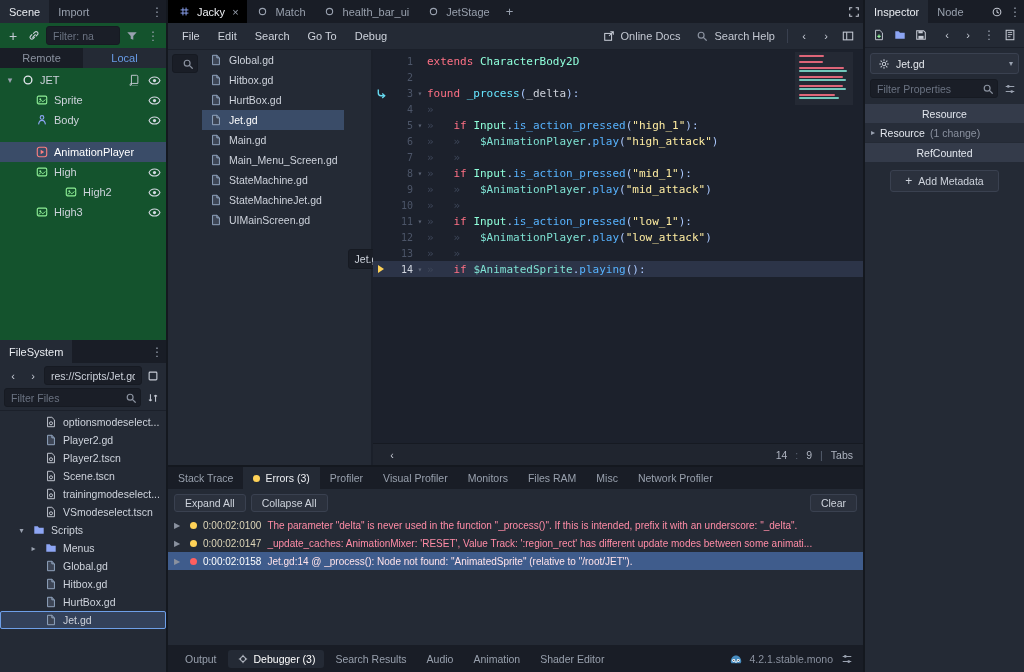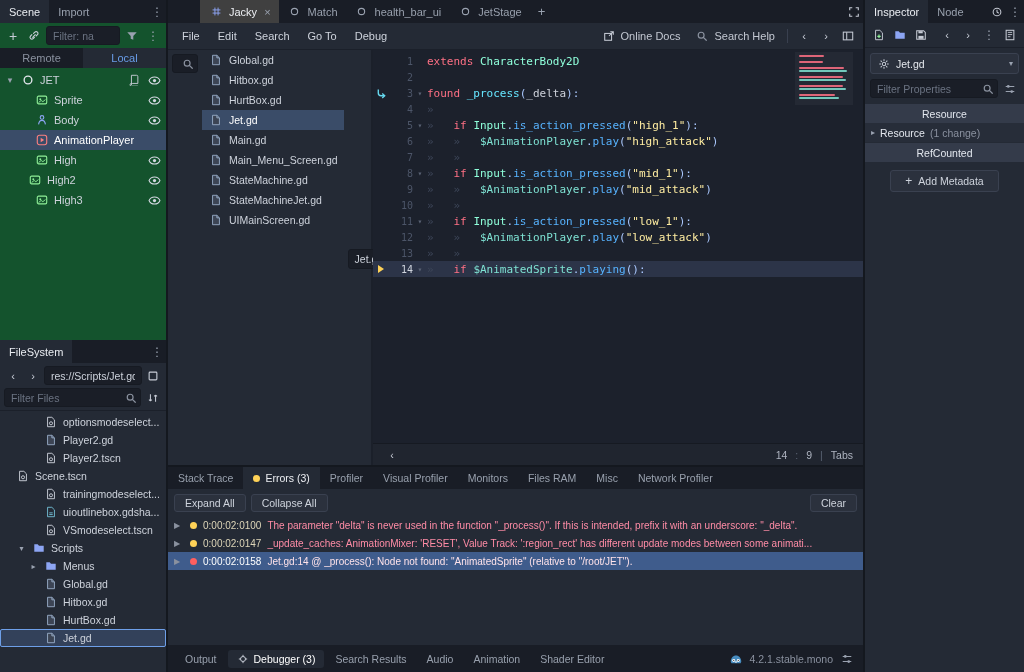--- a/index.html
+++ b/index.html
@@ -50,21 +50,21 @@
   .inwrap .ic{position:absolute;right:2px;top:2px;}
   .fs-tree{flex:1;overflow:hidden;padding-top:2px;border-top:1px solid #1b202a;}
   .fs-row{height:18px;display:flex;align-items:center;gap:4px;font-size:10.5px;padding-right:4px;}
   .fs-row .exp{width:11px;color:#9aa2b0;font-size:8px;text-align:center;flex:none;}
   .fs-row.sel{background:#33415a;outline:1px solid #6e9fe8;outline-offset:-1px;border-radius:2px;}
   .fs-row .tlabel{white-space:nowrap;overflow:hidden;}
 
   
   .scene-tabs{height:23px;background:#191d26;display:flex;align-items:stretch;flex:none;}
   .stab{display:flex;align-items:center;gap:5px;padding:0 8px;color:#98a0ad;}
-  .stab.active{background:#404040;color:#eceef2;margin-left:32px;}
+  .stab.active{background:#000000;color:#eceef2;}
   .stab .close{color:#9aa2b0;font-size:11px;margin-left:2px;}
   .plus-tab{display:flex;align-items:center;padding:0 8px;color:#9aa2b0;font-size:13px;}
 
   
   .menubar{height:27px;background:#242a35;display:flex;align-items:center;padding:0 6px;gap:2px;border-bottom:1px solid #1b202a;flex:none;}
   .menu-item{padding:3px 8px;border-radius:3px;color:#ced3dc;}
   .mb-right{display:flex;align-items:center;gap:4px;color:#c3c8d2;}
   .mb-link{display:flex;align-items:center;gap:4px;padding:0 5px;}
   .mb-sep{width:1px;height:14px;background:#39404f;margin:0 3px;}
 
@@ -228,21 +228,21 @@
             </span>
             <span class="tlabel">Body</span>
             <span class="spacer"></span>
             <span class="ic">
               <svg viewBox="0 0 16 16" width="13" height="13">
                 <path d="M8 3.6C4.9 3.6 2.3 5.6 1.3 8c1 2.4 3.6 4.4 6.7 4.4S13.7 10.4 14.7 8C13.7 5.6 11.1 3.6 8 3.6z" fill="none" stroke="#d4d9e2" stroke-width="1.3"></path>
                 <circle cx="8" cy="8" r="2" fill="#d4d9e2"></circle>
               </svg>
             </span>
           </div>
-          <div class="tree-row sel" style="padding-left: 18px;">
+          <div class="tree-row sel" style="padding-left: 18px; margin-top: 12px;">
             <span class="exp"></span>
             <span class="ic">
               <svg viewBox="0 0 14 14" width="12" height="12">
                 <rect x="1.5" y="1.5" width="11" height="11" rx="2.5" fill="none" stroke="#fc7f7f" stroke-width="1.3"></rect>
                 <path d="M5.5 4.5l4 2.5-4 2.5z" fill="#fc7f7f"></path>
               </svg>
             </span>
             <span class="tlabel">AnimationPlayer</span>
             <span class="spacer"></span>
           </div>
@@ -257,21 +257,21 @@
             </span>
             <span class="tlabel">High</span>
             <span class="spacer"></span>
             <span class="ic">
               <svg viewBox="0 0 16 16" width="13" height="13">
                 <path d="M8 3.6C4.9 3.6 2.3 5.6 1.3 8c1 2.4 3.6 4.4 6.7 4.4S13.7 10.4 14.7 8C13.7 5.6 11.1 3.6 8 3.6z" fill="none" stroke="#d4d9e2" stroke-width="1.3"></path>
                 <circle cx="8" cy="8" r="2" fill="#d4d9e2"></circle>
               </svg>
             </span>
           </div>
-          <div class="tree-row" style="padding-left: 11px;">
+          <div class="tree-row" style="padding-left: 31px; margin-left: 16px;">
             <span class="exp"></span>
             <span class="ic">
               <svg viewBox="0 0 14 14" width="12" height="12">
                 <rect x="1.5" y="2.5" width="11" height="9" rx="1.5" fill="none" stroke="#8eef97" stroke-width="1.3"></rect>
                 <circle cx="5" cy="6" r="1.1" fill="#8eef97"></circle>
                 <path d="M3 10l3-2.5 2 1.5 3-2.5" fill="none" stroke="#8eef97" stroke-width="1.1"></path>
               </svg>
             </span>
             <span class="tlabel">High2</span>
             <span class="spacer"></span>
@@ -365,49 +365,39 @@
           <div class="fs-row" style="padding-left: 28px;">
             <span class="exp"></span>
             <span class="ic">
               <svg viewBox="0 0 14 14" width="12" height="12">
                 <path d="M3 1.5h5l3 3v8H3z" fill="none" stroke="#d8dde6" stroke-width="1"></path>
                 <circle cx="7" cy="8.5" r="1.8" fill="none" stroke="#d8dde6" stroke-width="1"></circle>
               </svg>
             </span>
             <span class="tlabel">Player2.tscn</span>
           </div>
-          <div class="fs-row" style="">
+          <div class="fs-row" style="padding-left: 28px;">
             <span class="exp"></span>
             <span class="ic">
               <svg viewBox="0 0 14 14" width="12" height="12">
                 <path d="M3 1.5h5l3 3v8H3z" fill="none" stroke="#d8dde6" stroke-width="1"></path>
                 <circle cx="7" cy="8.5" r="1.8" fill="none" stroke="#d8dde6" stroke-width="1"></circle>
               </svg>
             </span>
             <span class="tlabel">Scene.tscn</span>
           </div>
           <div class="fs-row" style="padding-left: 28px;">
             <span class="exp"></span>
             <span class="ic">
               <svg viewBox="0 0 14 14" width="12" height="12">
                 <path d="M3 1.5h5l3 3v8H3z" fill="none" stroke="#d8dde6" stroke-width="1"></path>
                 <circle cx="7" cy="8.5" r="1.8" fill="none" stroke="#d8dde6" stroke-width="1"></circle>
               </svg>
             </span>
             <span class="tlabel">trainingmodeselect...</span>
-          </div>
-          <div class="fs-row" style="padding-left: 28px;">
-            <span class="exp"></span>
-            <span class="ic">
-              <svg viewBox="0 0 14 14" width="12" height="12">
-                <path d="M3 1.5h5l3 3v8H3z" fill="none" stroke="#79c8e0" stroke-width="1"></path>
-                <path d="M5 8h4M5 10h4" stroke="#79c8e0" stroke-width="1"></path>
-              </svg>
-            </span>
-            <span class="tlabel">uioutlinebox.gdsha...</span>
           </div>
           <div class="fs-row" style="padding-left: 28px;">
             <span class="exp"></span>
             <span class="ic">
               <svg viewBox="0 0 14 14" width="12" height="12">
                 <path d="M3 1.5h5l3 3v8H3z" fill="none" stroke="#d8dde6" stroke-width="1"></path>
                 <circle cx="7" cy="8.5" r="1.8" fill="none" stroke="#d8dde6" stroke-width="1"></circle>
               </svg>
             </span>
             <span class="tlabel">VSmodeselect.tscn</span>

